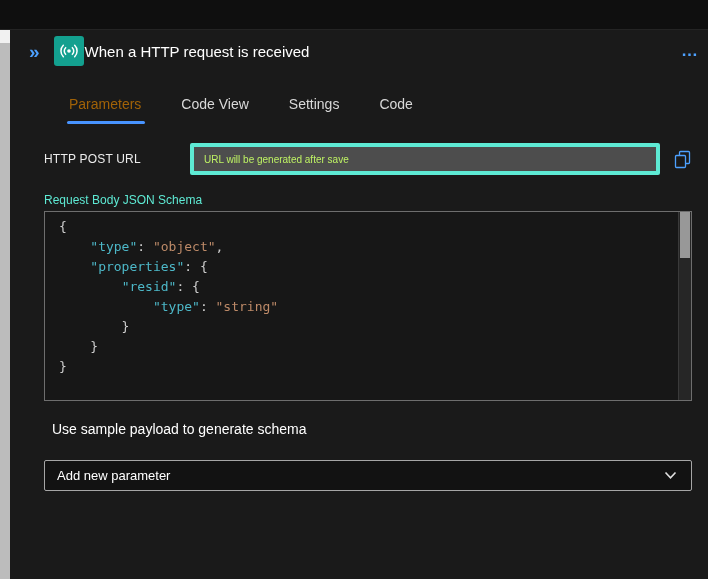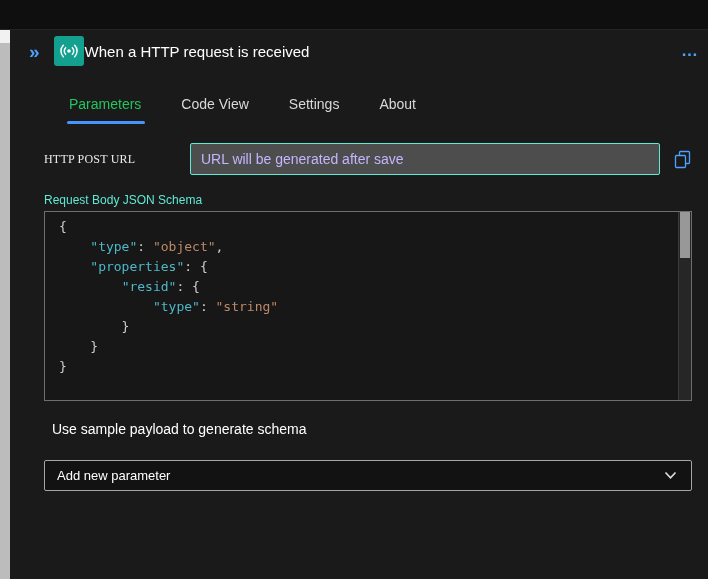--- a/index.html
+++ b/index.html
@@ -16,27 +16,27 @@
   
   .panel-header { position:absolute; top:3px; left:0; right:0; height:36px; display:flex; align-items:center; }
   .expand-icon { margin-left:19px; color:#4da1ff; font-size:19px; line-height:1; font-weight:bold; cursor:pointer; user-select:none; }
   .trigger-icon { margin-left:14px; width:30px; height:30px; border-radius:3px; background:#13a08f; display:flex; align-items:center; justify-content:center; flex:0 0 auto; }
   .panel-title { margin-left:1px; font-size:15px; color:#ffffff; white-space:nowrap; }
   .menu-icon { margin-left:auto; margin-right:9px; color:#4da1ff; font-size:17px; font-weight:bold; letter-spacing:1px; line-height:0.4; cursor:pointer; }
 
   
   .tabs { position:absolute; top:62px; left:58px; display:flex; gap:38px; }
   .tab { position:relative; font-size:14px; color:#d9d9d9; padding:4px 1px 12px 1px; cursor:pointer; white-space:nowrap; }
-  .tab.active { color:#22c55e; }
+  .tab.active { color:#a16207; }
   .tab.active::after { content:""; position:absolute; left:-1px; right:-3px; bottom:0; height:3px; background:#4894ff; border-radius:2px; }
 
   
   .url-row { position:absolute; top:113px; left:34px; width:648px; height:32px; display:flex; align-items:center; }
-  .url-label { width:146px; flex:0 0 auto; font-size:12px; color:#ececec; letter-spacing:.2px;font-family:Liberation Serif, serif; }
-  .url-input { flex:1; height:32px; background:#4d4d4d; border:1px solid #5eead4; border-radius:2px; display:flex; align-items:center; padding:0 10px; font-size:14px; color:#c4b5fd; overflow:hidden; white-space:nowrap; }
+  .url-label { width:146px; flex:0 0 auto; font-size:12px; color:#ececec; letter-spacing:.2px; }
+  .url-input { flex:1; height:32px; background:#4d4d4d; border:4px solid #5eead4; border-radius:2px; display:flex; align-items:center; padding:0 10px; font-size:10px; color:#bef264; overflow:hidden; white-space:nowrap; }
   .copy-btn { flex:0 0 auto; margin-left:12px; width:20px; height:22px; display:flex; align-items:center; justify-content:center; cursor:pointer; }
 
   
   .schema-label { position:absolute; top:163px; left:34px; font-size:12px; color:#5eead4; }
   .editor { position:absolute; top:181px; left:34px; width:648px; height:190px; background:#171717; border:1px solid #6e6e6e; overflow:hidden; }
   .code { position:absolute; inset:0 14px 0 0; padding:5px 0 0 14px; font-family:"DejaVu Sans Mono", monospace; font-size:13px; line-height:20px; white-space:pre; }
   .code-line { white-space:pre; }
   .tok-plain { color:#cfcfcf; }
   .tok-key { color:#4db8c8; }
   .tok-str { color:#bd8a68; }
@@ -74,21 +74,21 @@
         </svg>
       </span>
       <span class="panel-title">When a HTTP request is received</span>
       <span class="menu-icon">…</span>
     </div>
 
     <div class="tabs">
       <div class="tab active"><span>Parameters</span></div>
       <div class="tab"><span>Code View</span></div>
       <div class="tab"><span>Settings</span></div>
-      <div class="tab"><span>About</span></div>
+      <div class="tab"><span>Code</span></div>
     </div>
 
     <div class="url-row">
       <div class="url-label">HTTP POST URL</div>
       <div class="url-input">
         <span>URL will be generated after save</span>
       </div>
       <div class="copy-btn">
         <svg width="17" height="19" viewBox="0 0 17 19">
           <rect x="5.5" y="1.5" width="10" height="12" rx="1" fill="none" stroke="#4da1ff" stroke-width="1.3"></rect>

